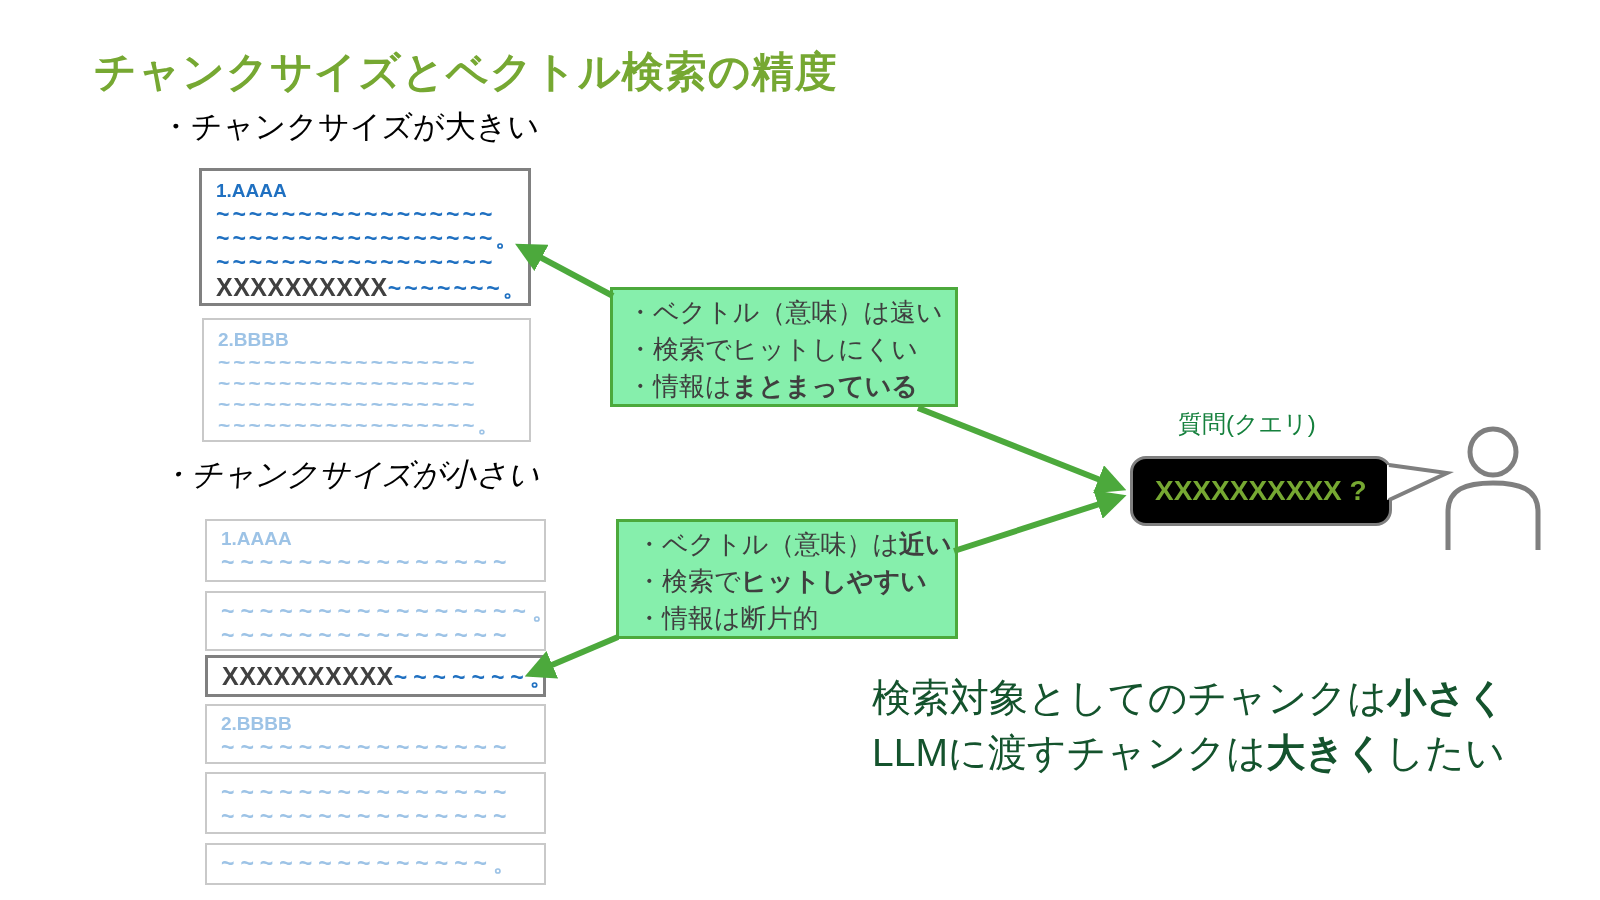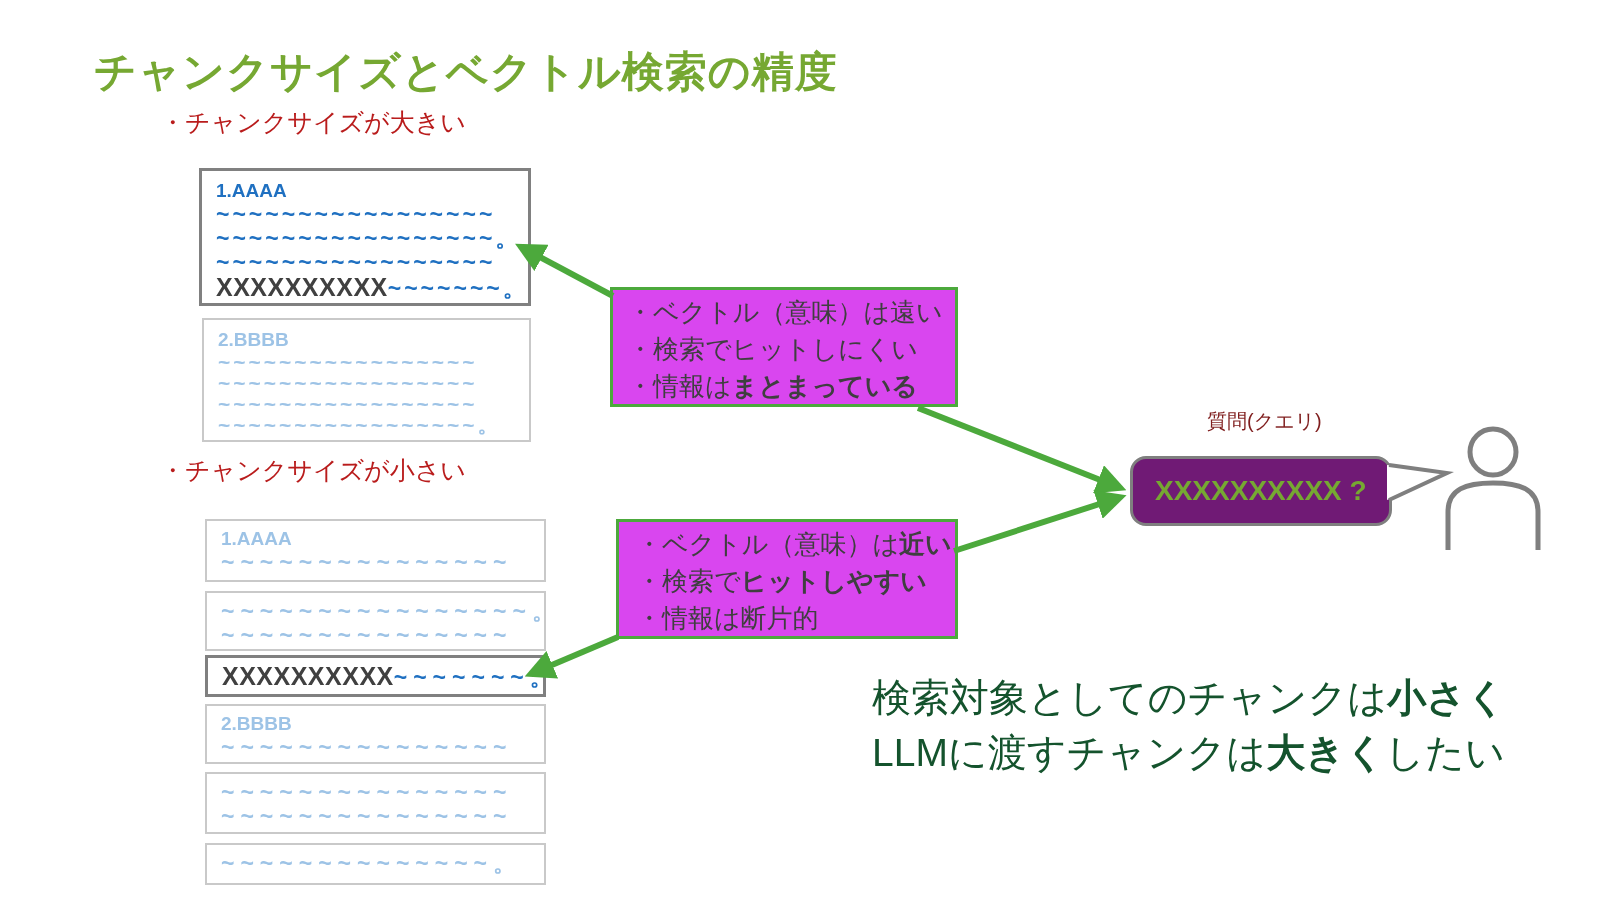--- a/index.html
+++ b/index.html
@@ -5,23 +5,23 @@
   html,body{margin:0;padding:0;background:#fff;}
   #stage{
     position:relative;width:1600px;height:900px;background:#ffffff;overflow:hidden;
     font-family:"Liberation Sans","DejaVu Sans",sans-serif;
   }
   .abs{position:absolute;}
   .title{
     left:94px;top:44px;font-size:42px;font-weight:bold;color:#76A832;
     letter-spacing:1px;white-space:nowrap;
   }
-  .heading{font-size:25px;color:#b91c1c;white-space:nowrap;}
+  .heading{font-size:31px;color:#000000;white-space:nowrap;}
   .h-large{left:160px;top:106px;}
-  .h-small{left:160px;top:454px;}
+  .h-small{left:160px;top:454px;font-style:italic;}
 
   .chunk-box{box-sizing:border-box;background:#fff;overflow:hidden;margin-left:27px;}
   .border-dark{border:3px solid #808080;}
   .border-light{border:2px solid #C9C9C9;}
 
   .lg1{left:172px;top:168px;width:332px;height:138px;padding:8px 14px;}
   .lg2{left:175px;top:318px;width:329px;height:124px;padding:8px 14px;}
 
   .sm{left:178px;width:341px;padding:6px 14px;}
   .smA{top:519px;height:63px;}
@@ -36,31 +36,31 @@
   .c-lblue{color:#9DC3E6;}
   .wave{font-size:23px;font-weight:bold;line-height:24px;letter-spacing:3px;white-space:nowrap;}
   .wave-sp{letter-spacing:6px;}
   .lg2 .wave{line-height:21px;font-size:21px;}
   .xword{font-size:25px;font-weight:bold;color:#404040;letter-spacing:0.5px;}
   .mixed{white-space:nowrap;line-height:26px;}
   .mixed .tail{font-size:23px;font-weight:bold;color:#1F70C1;letter-spacing:3px;}
   .smC .tail{letter-spacing:6px;}
 
   .note{
-    box-sizing:border-box;border:3px solid #4CA93C;background:#d946ef;
+    box-sizing:border-box;border:3px solid #4CA93C;background:#86efac;
     padding:4px 14px;font-size:26px;line-height:37px;color:#3F3F3F;white-space:nowrap;
   }
   .note-far{left:610px;top:287px;width:348px;height:120px;}
   .note-near{left:616px;top:519px;width:342px;height:120px;padding-left:17px;}
   .b{font-weight:bold;}
 
-  .query-label{left:1178px;top:408px;font-size:20px;color:#7f1d1d;white-space:nowrap;margin-left:29px;}
+  .query-label{left:1178px;top:408px;font-size:24px;color:#15803d;white-space:nowrap;}
   .bubble{
     left:1130px;top:456px;width:262px;height:70px;box-sizing:border-box;
-    border:3px solid #7F7F7F;border-radius:16px;background:#701a75;
+    border:3px solid #7F7F7F;border-radius:16px;background:#000000;
     display:flex;align-items:center;padding-left:22px;
   }
   .bubble-text{font-size:28px;font-weight:bold;color:#76A832;white-space:nowrap;}
 
   .conclusion{left:872px;top:670px;font-size:39px;line-height:55px;color:#14532d;white-space:nowrap;}
 
   .overlay{position:absolute;left:0;top:0;width:1600px;height:900px;pointer-events:none;}
 </style>
 </head>
 <body>

